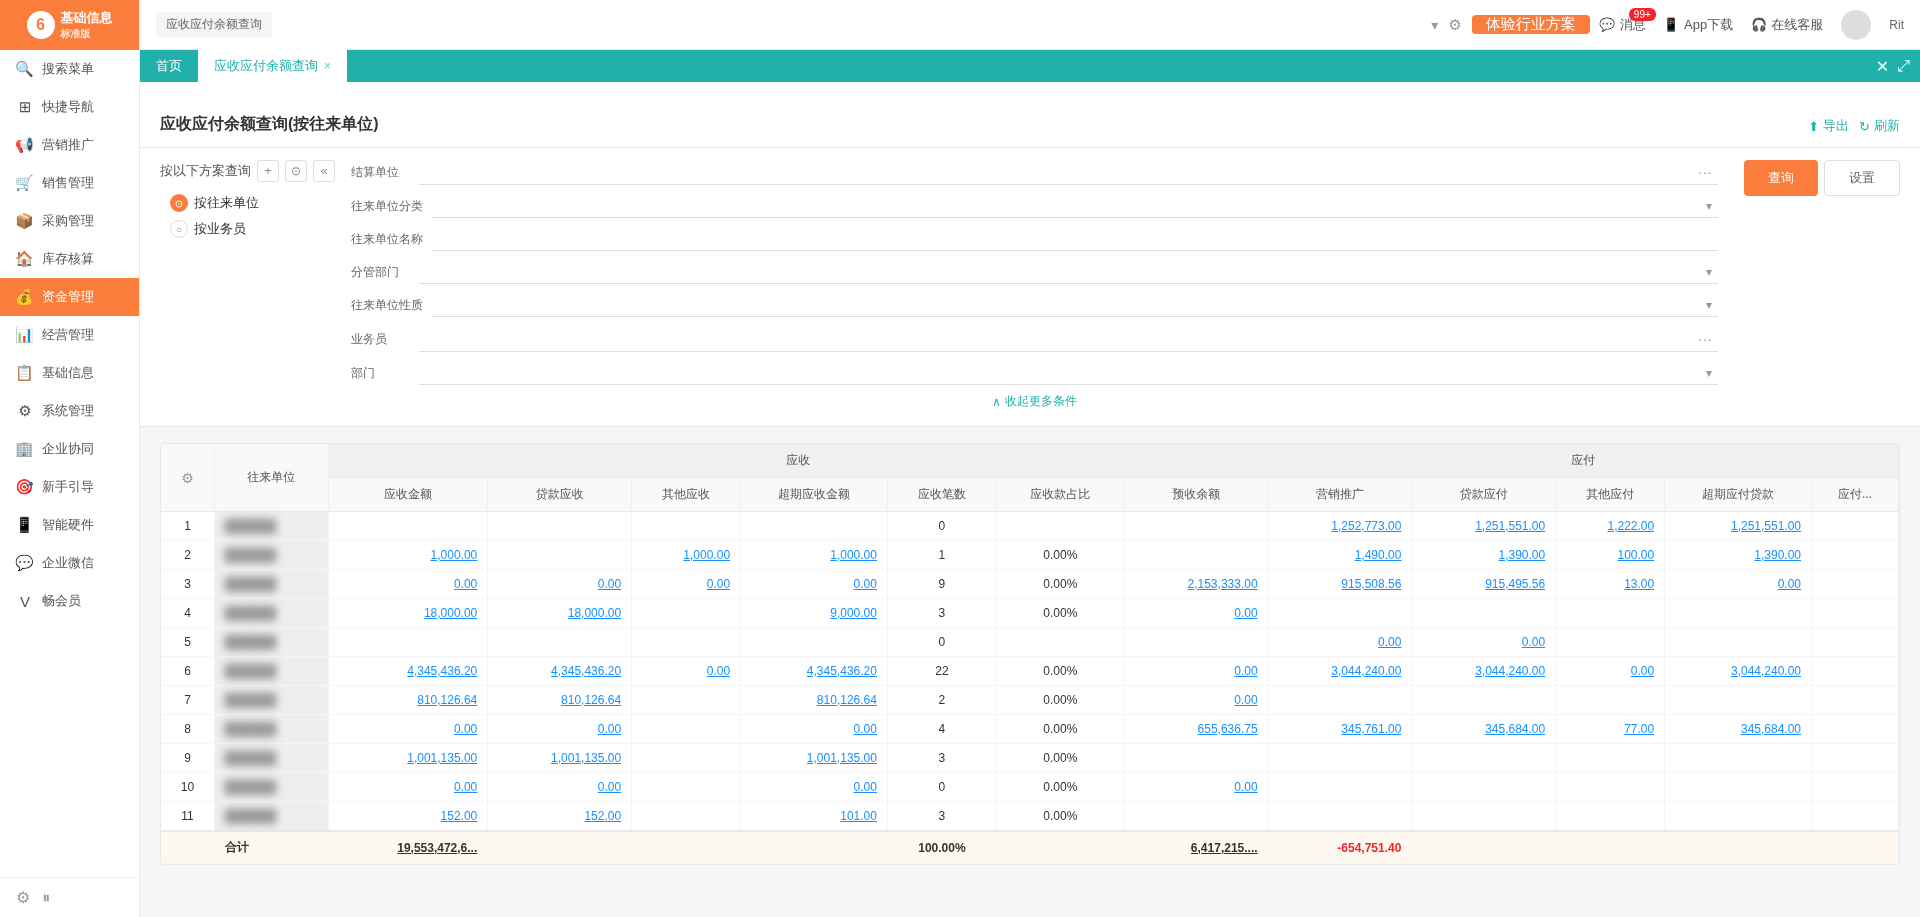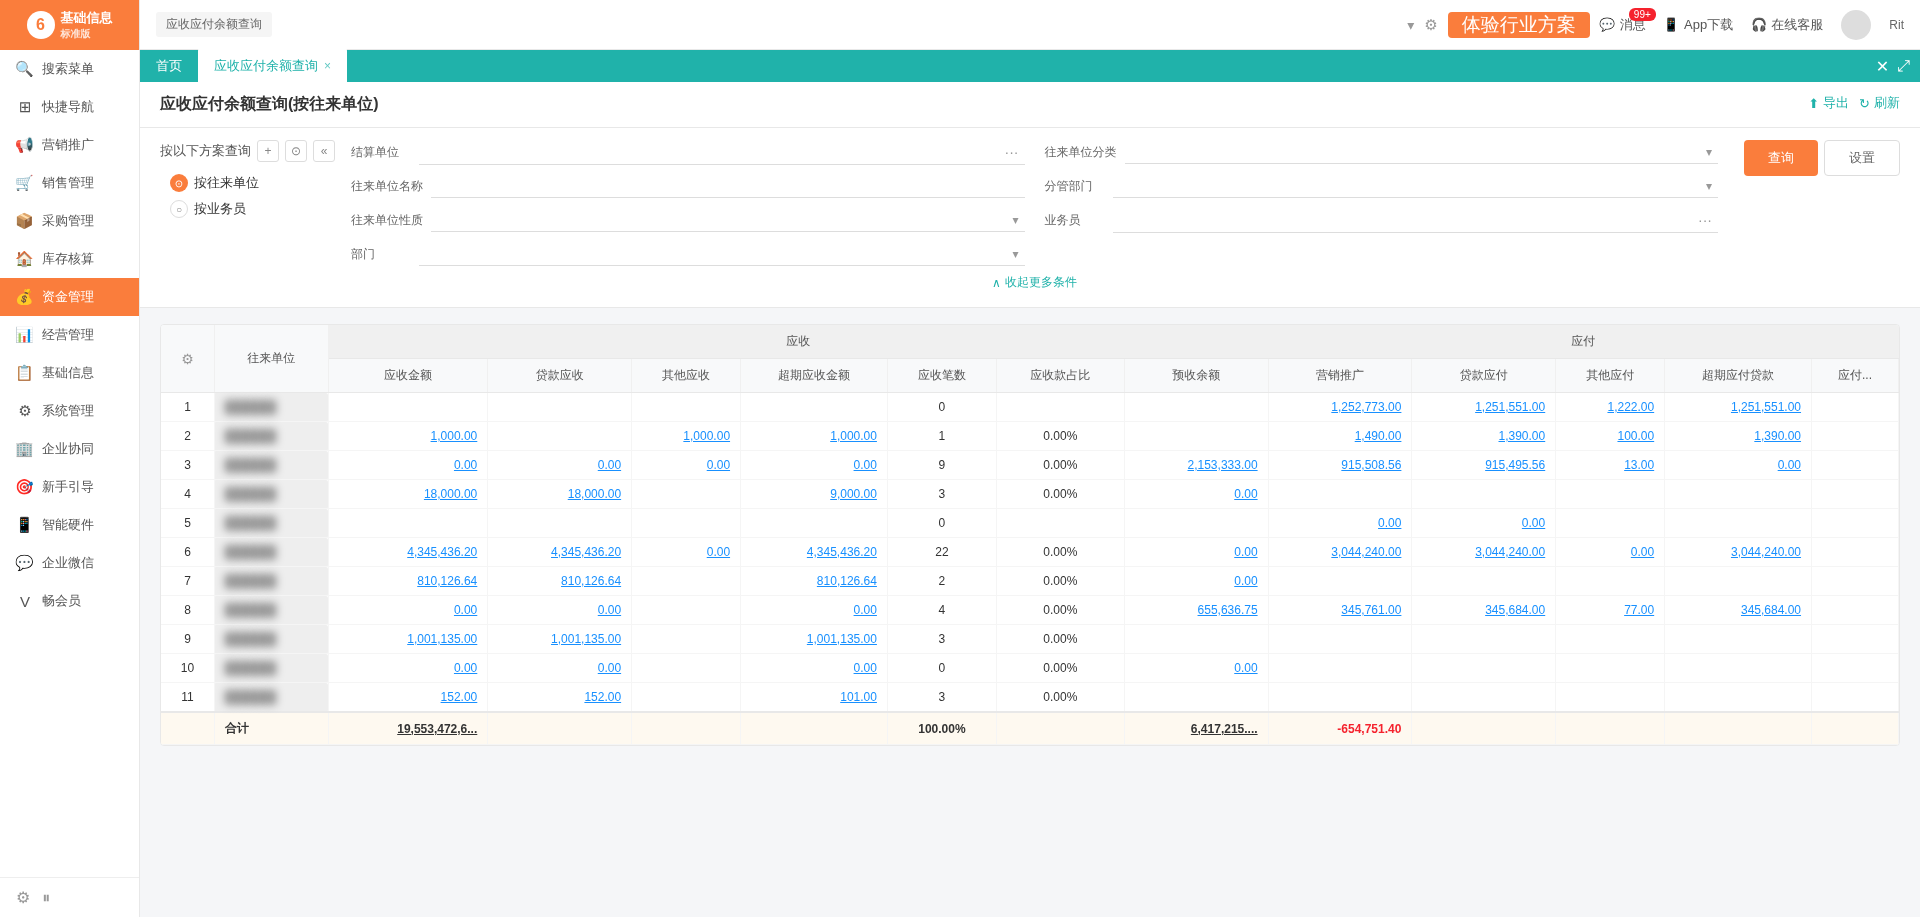--- a/index.html
+++ b/index.html
@@ -22,57 +22,57 @@
 
     
     .main { flex: 1; display: flex; flex-direction: column; overflow: hidden; }
 
     
     .topbar { height: 50px; background: #fff; border-bottom: 1px solid #e8e8e8; display: flex; align-items: center; padding: 0 16px; gap: 10px; }
     .topbar-breadcrumb { color: #999; font-size: 12px; flex: 1; display: flex; align-items: center; gap: 6px; }
     .topbar-breadcrumb .bc-path { background: #f5f5f5; padding: 4px 10px; border-radius: 3px; color: #666; font-size: 12px; }
     .topbar-dropdown { font-size: 14px; color: #999; cursor: pointer; }
     .topbar-gear { font-size: 15px; color: #999; cursor: pointer; }
-    .topbar-btn { background: #fa7d3c; color: #fff; border: none; border-radius: 4px; padding: 0 14px; font-size: 19px; cursor: pointer; }
+    .topbar-btn { background: #fa7d3c; color: #fff; border: none; border-radius: 4px; padding: 0 14px; font-size: 15px; cursor: pointer; }
     .topbar-right { display: flex; align-items: center; gap: 18px; margin-left: auto; }
     .topbar-right .tr-item { display: flex; align-items: center; gap: 4px; font-size: 13px; color: #555; cursor: pointer; position: relative; }
     .badge { background: #f5222d; color: #fff; font-size: 10px; border-radius: 6px; padding: 1px 5px; position: absolute; top: -8px; right: -10px; }
     .topbar-avatar { width: 30px; height: 30px; background: #ddd; border-radius: 50%; }
     .topbar-username { font-size: 12px; color: #666; }
 
     
     .tabbar { background: #20b2aa; display: flex; align-items: center; height: 32px; padding: 0 0 0 0; }
     .tab { display: flex; align-items: center; padding: 0 16px; height: 38px; cursor: pointer; font-size: 13px; color: rgba(255,255,255,0.7); position: relative; }
     .tab.active { background: #fff; color: #20b2aa; border-radius: 4px 4px 0 0; }
     .tab .tab-close { margin-left: 6px; font-size: 12px; opacity: 0.7; }
     .tab-home { color: #fff; }
     .tabbar-actions { margin-left: auto; display: flex; align-items: center; gap: 8px; padding-right: 10px; }
     .tabbar-actions span { color: #fff; font-size: 16px; cursor: pointer; }
 
     
     .page-content { flex: 1; overflow: auto; background: #f5f6f8; padding: 0; }
 
     
     .page-header { background: #fff; padding: 12px 20px 0 20px; border-bottom: 1px solid #e8e8e8; }
-    .page-title-row { display: flex; align-items: flex-start; justify-content: space-between; margin-bottom: 12px; }
+    .page-title-row { display: flex; align-items: flex-end; justify-content: space-between; margin-bottom: 12px; margin-top: 20px; }
     .page-title { font-size: 16px; font-weight: bold; color: #333; }
     .page-actions { display: flex; gap: 10px; }
     .page-action-btn { display: flex; align-items: center; gap: 4px; font-size: 13px; color: #20b2aa; cursor: pointer; background: none; border: none; }
 
     
     .filter-section { padding: 12px 20px; background: #fff; border-bottom: 1px solid #e8e8e8; }
     .filter-label-row { display: flex; align-items: center; gap: 6px; margin-bottom: 12px; }
     .filter-scheme-label { font-size: 13px; color: #555; }
     .filter-scheme-actions { display: flex; gap: 6px; }
     .filter-scheme-btn { width: 22px; height: 22px; border: 1px solid #ddd; border-radius: 3px; display: flex; align-items: center; justify-content: center; cursor: pointer; color: #888; font-size: 12px; background: #fff; }
     .filter-scheme-options { margin-left: 10px; }
     .scheme-option { display: flex; align-items: center; gap: 6px; margin-bottom: 6px; cursor: pointer; font-size: 13px; }
     .scheme-option .so-icon { width: 18px; height: 18px; background: #fa7d3c; border-radius: 50%; display: flex; align-items: center; justify-content: center; color: #fff; font-size: 10px; }
     .scheme-option .so-icon2 { width: 18px; height: 18px; border: 1px solid #ddd; border-radius: 50%; display: flex; align-items: center; justify-content: center; color: #888; font-size: 10px; }
-    .filter-grid { display: grid; grid-template-columns: repeat(2, 1fr); gap: 10px 20px; }
+    .filter-grid { display: grid; grid-template-columns: repeat(1, 1fr); gap: 10px 20px; }
     .filter-field { display: flex; align-items: center; gap: 8px; }
     .filter-field label { font-size: 12px; color: #666; white-space: nowrap; min-width: 60px; }
     .filter-input { flex: 1; border: none; border-bottom: 1px solid #ddd; padding: 4px 6px; font-size: 12px; color: #333; outline: none; background: transparent; }
     .filter-input-select { flex: 1; display: flex; align-items: center; justify-content: space-between; border-bottom: 1px solid #ddd; padding: 4px 6px; cursor: pointer; }
     .filter-dots { color: #999; font-size: 14px; }
     .filter-chevron { color: #999; font-size: 12px; }
 
     .collapse-bar { display: flex; align-items: center; justify-content: center; padding: 8px 0 4px 0; cursor: pointer; color: #20b2aa; font-size: 12px; gap: 4px; }
 
     

